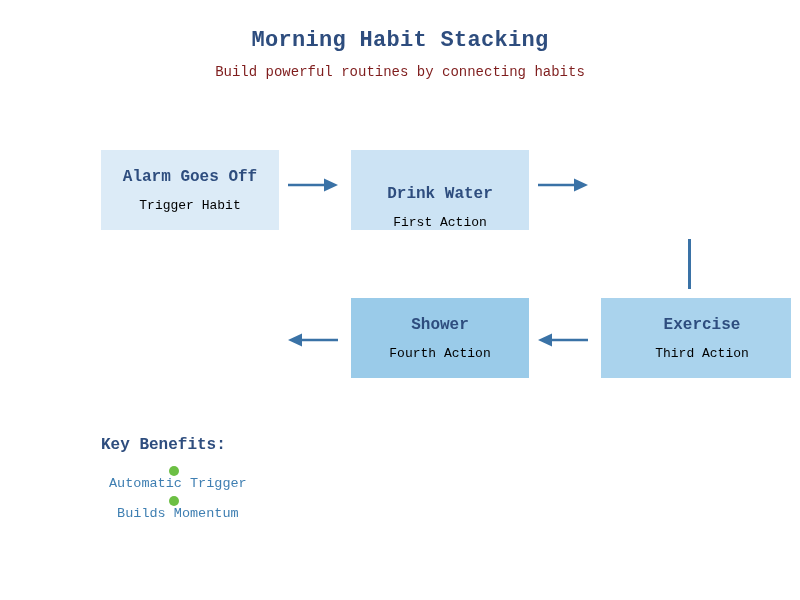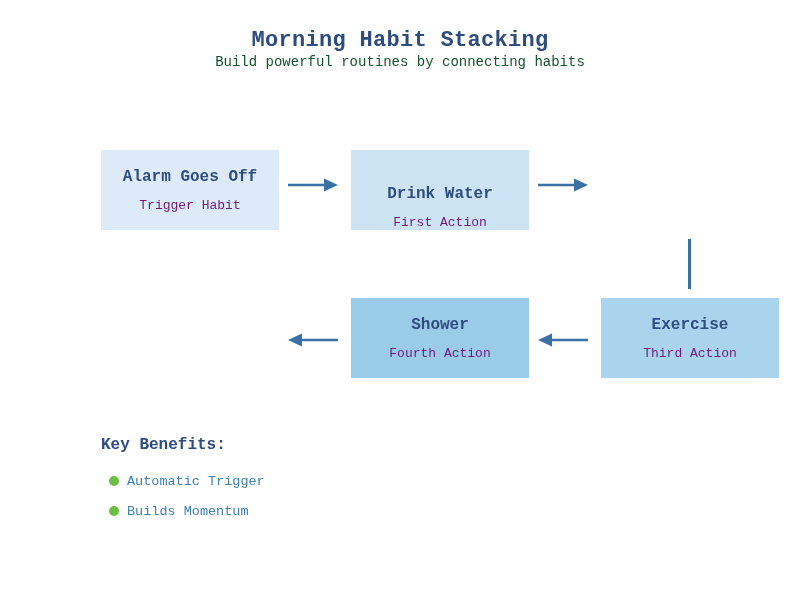--- a/index.html
+++ b/index.html
@@ -22,46 +22,46 @@
     left: 0;
     width: 100%;
     text-align: center;
     font-size: 22px;
     font-weight: bold;
     color: #2e4d7e;
     letter-spacing: 0.3px;
   }
   .subtitle {
     position: absolute;
-    top: 54px;
+    top: 64px;
     left: 0;
     width: 100%;
     text-align: center;
     font-size: 14px;
-    color: #14532d;
+    color: #7f1d1d;
   }
   .box {
     position: absolute;
     width: 178px;
     height: 80px;
     border-radius: 0;
     display: flex;
     flex-direction: column;
     align-items: center;
     justify-content: center;
     gap: 12px;
   }
   .box-title {
     font-size: 16px;
     font-weight: bold;
     color: #2e4d7e;
   }
   .box-sub {
     font-size: 13px;
-    color: #701a75;
+    color: #000000;
   }
   .b0 { left: 101px; top: 150px; }
   .b1 { left: 351px; top: 150px; justify-content: flex-end; }
   .b2 { left: 601px; top: 150px; }
   .b3 { left: 601px; top: 298px; }
   .b4 { left: 351px; top: 298px; }
   .b5 { left: 101px; top: 298px; }
   .arrow {
     position: absolute;
     width: 50px;
@@ -89,20 +89,21 @@
   .benefits-list {
     position: absolute;
     left: 101px;
     top: 466px;
   }
   .benefit-item {
     display: flex;
     align-items: center;
     height: 30px;
     padding-left: 8px;
+    flex-direction: column;
   }
   .bullet-dot {
     width: 10px;
     height: 10px;
     border-radius: 50%;
     margin-right: 8px;
     flex: 0 0 auto;
   }
   .benefit-label {
     font-size: 13.5px;
@@ -133,21 +134,21 @@
   </div>
 
   <svg class="arrow ar2" viewBox="0 0 50 16">
     <line x1="0" y1="8" x2="37" y2="8" stroke-width="2.6" style="stroke: rgb(58, 114, 166);"></line>
     <polygon points="36,1.5 50,8 36,14.5" style="fill: rgb(58, 114, 166);"></polygon>
   </svg>
 
 
   <div class="vconnector" style="background-color: rgb(58, 114, 166);"></div>
 
-  <div class="box b3" style="background-color: rgb(170, 211, 237);">
+  <div class="box b3" style="background-color: rgb(170, 211, 237); padding-left: 12px;">
     <div class="box-title">Exercise</div>
     <div class="box-sub">Third Action</div>
   </div>
 
   <svg class="arrow al1" viewBox="0 0 50 16">
     <line x1="13" y1="8" x2="50" y2="8" stroke-width="2.6" style="stroke: rgb(58, 114, 166);"></line>
     <polygon points="14,1.5 0,8 14,14.5" style="fill: rgb(58, 114, 166);"></polygon>
   </svg>
 
   <div class="box b4" style="background-color: rgb(154, 203, 233);">

